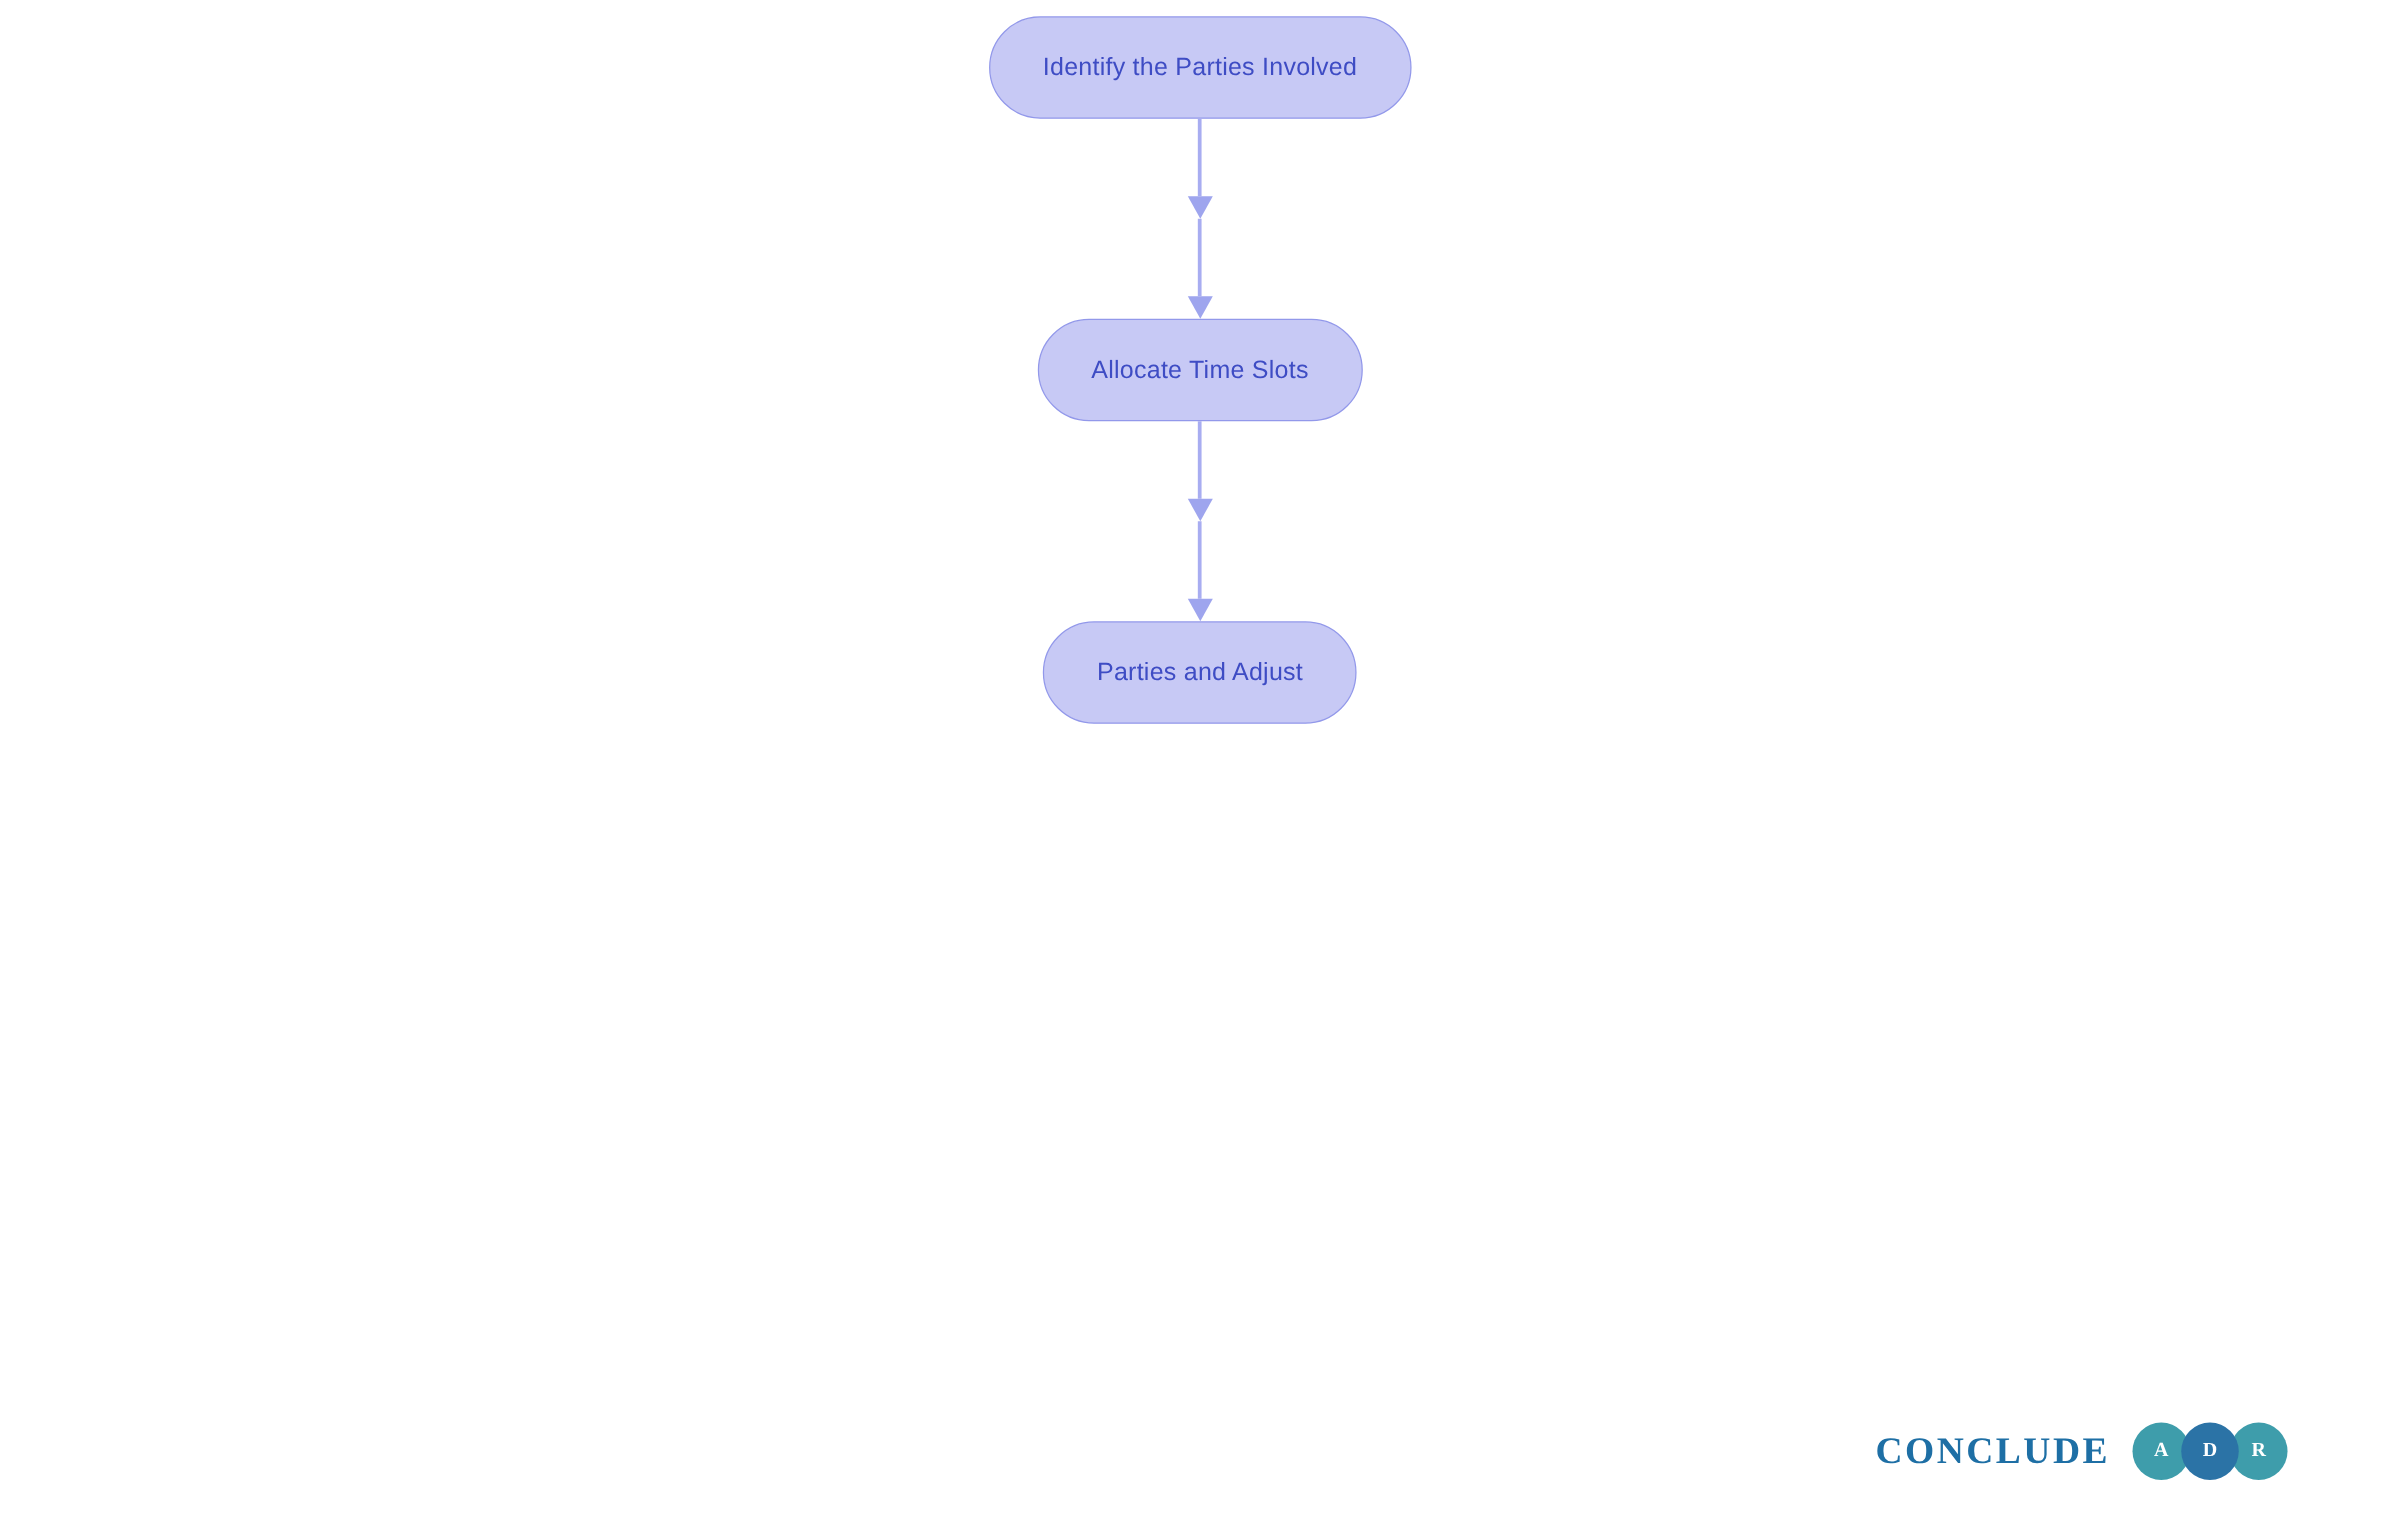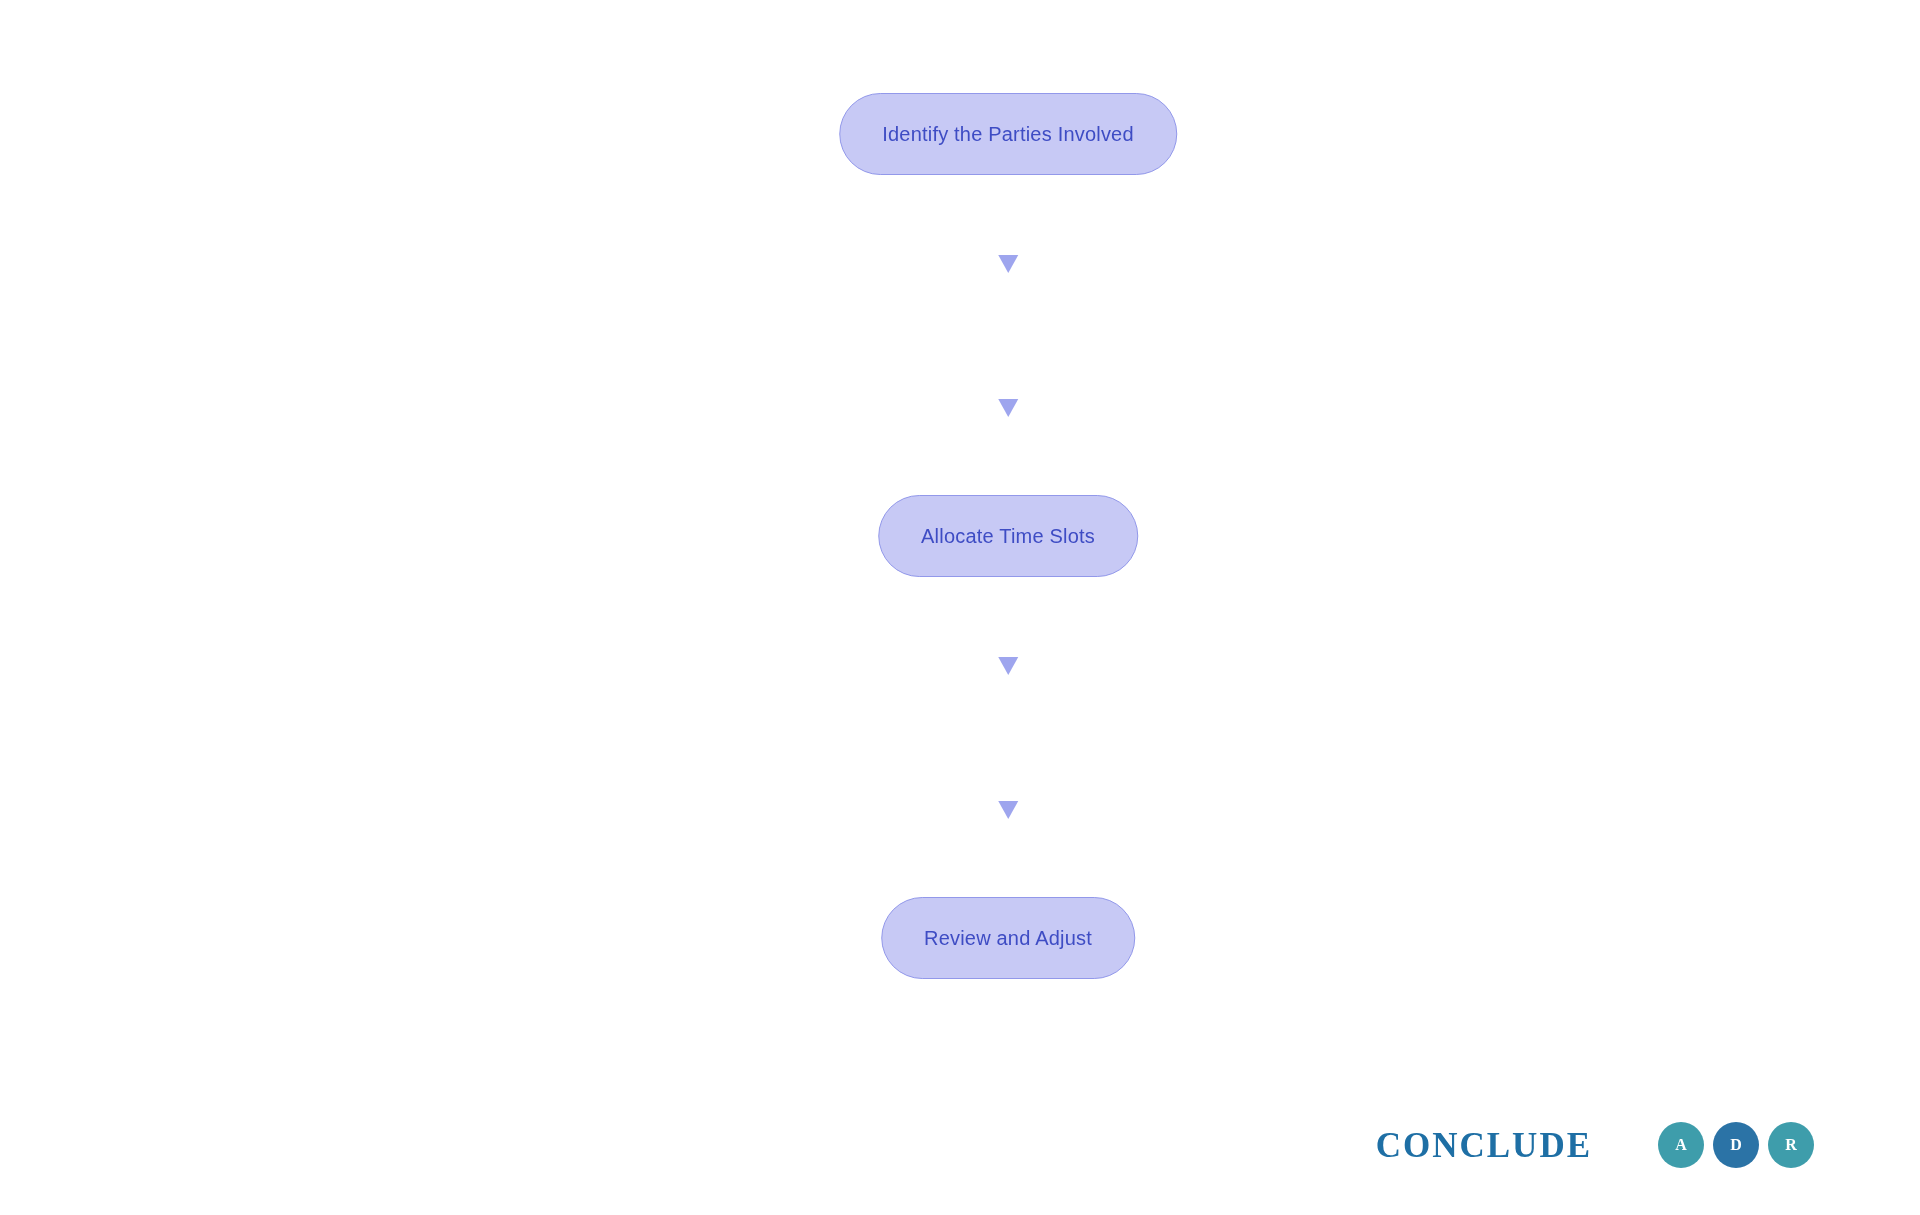--- a/index.html
+++ b/index.html
@@ -1,15 +1,15 @@
 <!DOCTYPE html>
 <html style="--node-fill: #c7c9f5; --node-border: #9298ea; --node-text: #3e4cc4; --arrow-line: #a8adf1; --arrow-head: #9ea5ee; --logo-blue: #1e6fa5; --badge-text: #ffffff;"><head>
 <meta charset="utf-8">
 <style>
-  * { margin: 16px; padding: 0; box-sizing: border-box; }
+  * { margin: 0; padding: 0; box-sizing: border-box; }
   html, body {
     width: 1920px; height: 1215px;
     background: #ffffff;
     overflow: hidden;
     font-family: "Liberation Sans", sans-serif;
     position: relative;
   }
 
   
   .flow-column {
@@ -63,21 +63,21 @@
     position: absolute;
     right: 90px;
     bottom: 31px;
     display: flex;
     align-items: center;
     gap: 18px;
   }
   .logo-wordmark {
     font-family: "Liberation Serif", serif;
     font-weight: bold;
-    font-size: 35px;
+    font-size: 30px;
     letter-spacing: 2px;
     color: var(--logo-blue, #1e6fa5);
     line-height: 1;
   }
   .logo-badges {
     display: flex;
     align-items: center;
   }
   .logo-badge {
     width: 46px; height: 46px;
@@ -126,21 +126,21 @@
 
     <div class="flow-step">
       <div class="flow-arrow">
         <div class="arrow-line"></div>
         <div class="arrow-head"></div>
       </div>
     </div>
 
 
     <div class="flow-step">
-      <div class="flow-node">Review and Adjust</div>
+      <div class="flow-node">Parties and Adjust</div>
 
     </div>
 
 </div>
 
 <div class="logo">
   <div class="logo-wordmark">CONCLUDE</div>
   <div class="logo-badges">
 
       <div class="logo-badge" style="background-color: rgb(62, 157, 171);">A</div>

